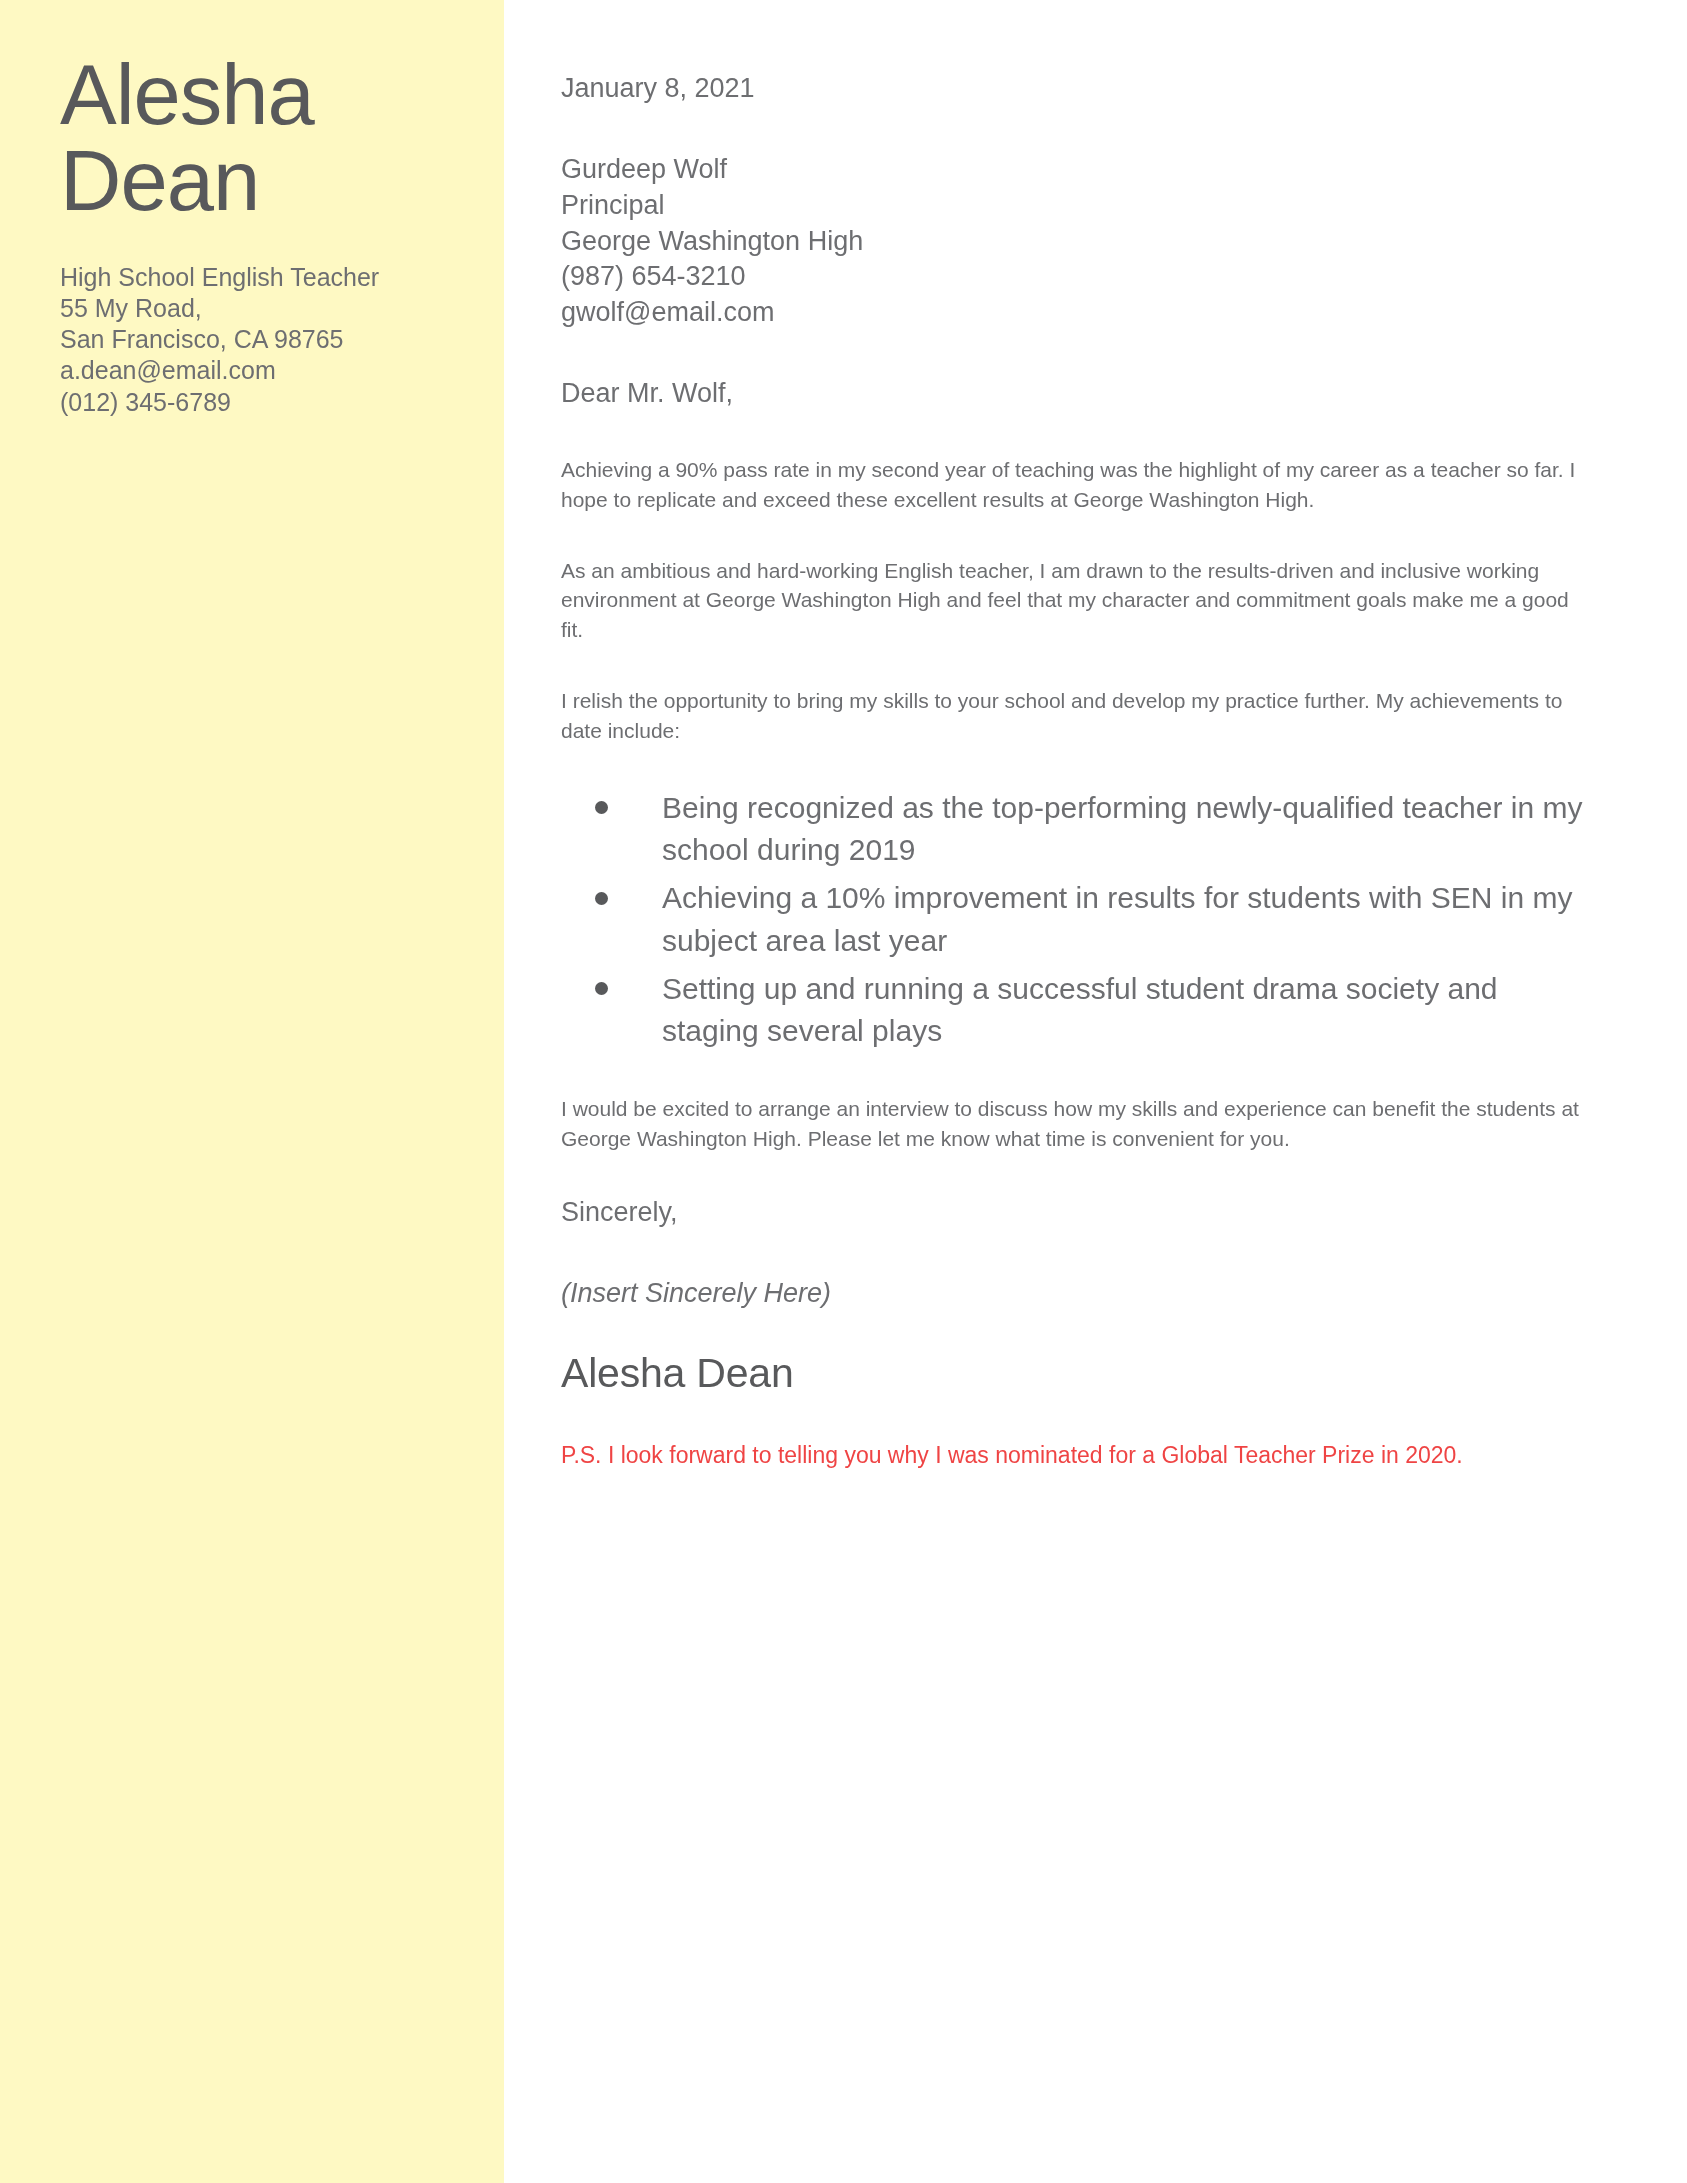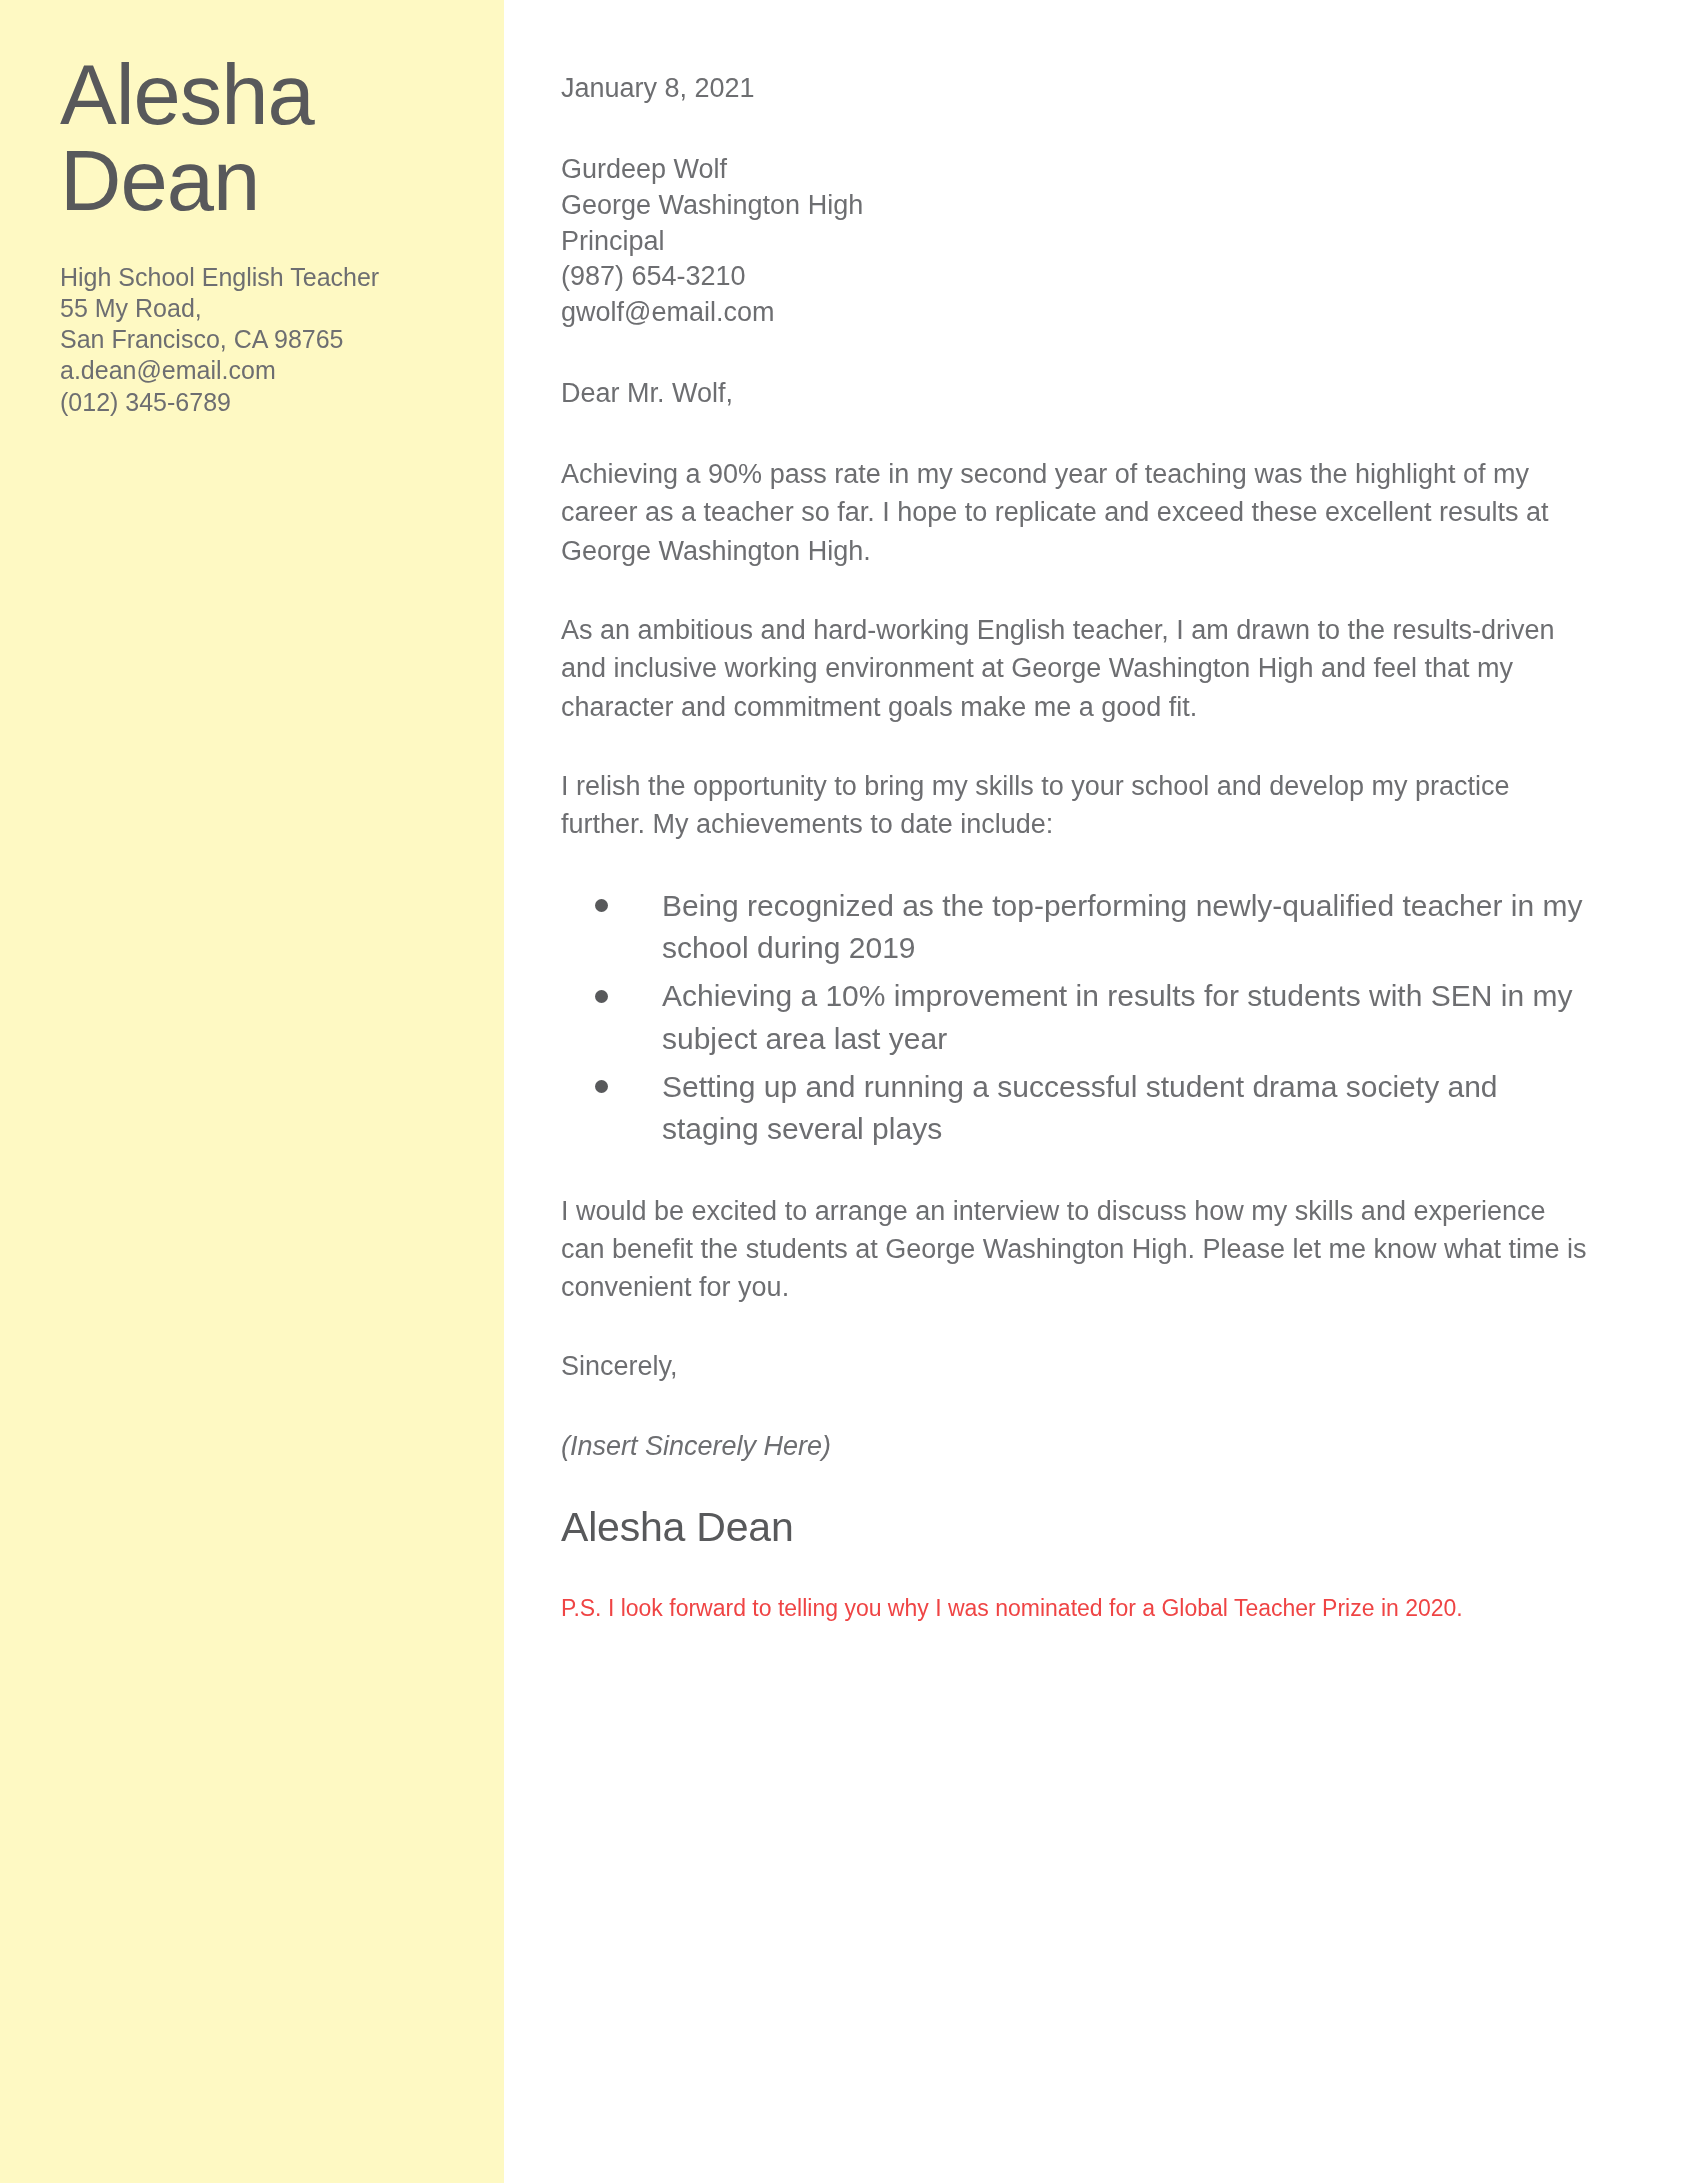--- a/index.html
+++ b/index.html
@@ -74,21 +74,21 @@
   }
   .recipient-line { display: block; white-space: pre; }
 
   .salutation {
     font-size: 27px;
     line-height: 1.35;
     margin: 0 0 44px 0;
     color: #6d6e71;
   }
   .body-para {
-    font-size: 27px;
+    font-size: 21px;
     line-height: 1.42;
     margin: 0 0 41px 0;
     color: #6d6e71;
     max-width: 1032px;
   }
   .achievements-list {
     list-style: none;
     margin: 0 0 41px 0;
     padding: 0;
     max-width: 1072px;
@@ -156,22 +156,22 @@
       <span class="contact-line">(012) 345-6789</span>
     </div>
   </aside>
 
   <main class="letter">
 
     <p class="letter-date">January 8, 2021</p>
 
     <div class="recipient-block">
       <span class="recipient-line">Gurdeep Wolf</span>
+      <span class="recipient-line">Principal</span>
       <span class="recipient-line">George Washington High</span>
-      <span class="recipient-line">Principal</span>
       <span class="recipient-line">(987) 654-3210</span>
       <span class="recipient-line">gwolf@email.com</span>
     </div>
 
     <p class="salutation">Dear Mr. Wolf,</p>
 
     <p class="body-para">Achieving a 90% pass rate in my second year of teaching was the highlight of my career as a teacher so far. I hope to replicate and exceed these excellent results at George Washington High.</p>
 
     <p class="body-para">As an ambitious and hard-working English teacher, I am drawn to the results-driven and inclusive working environment at George Washington High and feel that my character and commitment goals make me a good fit.</p>
 

